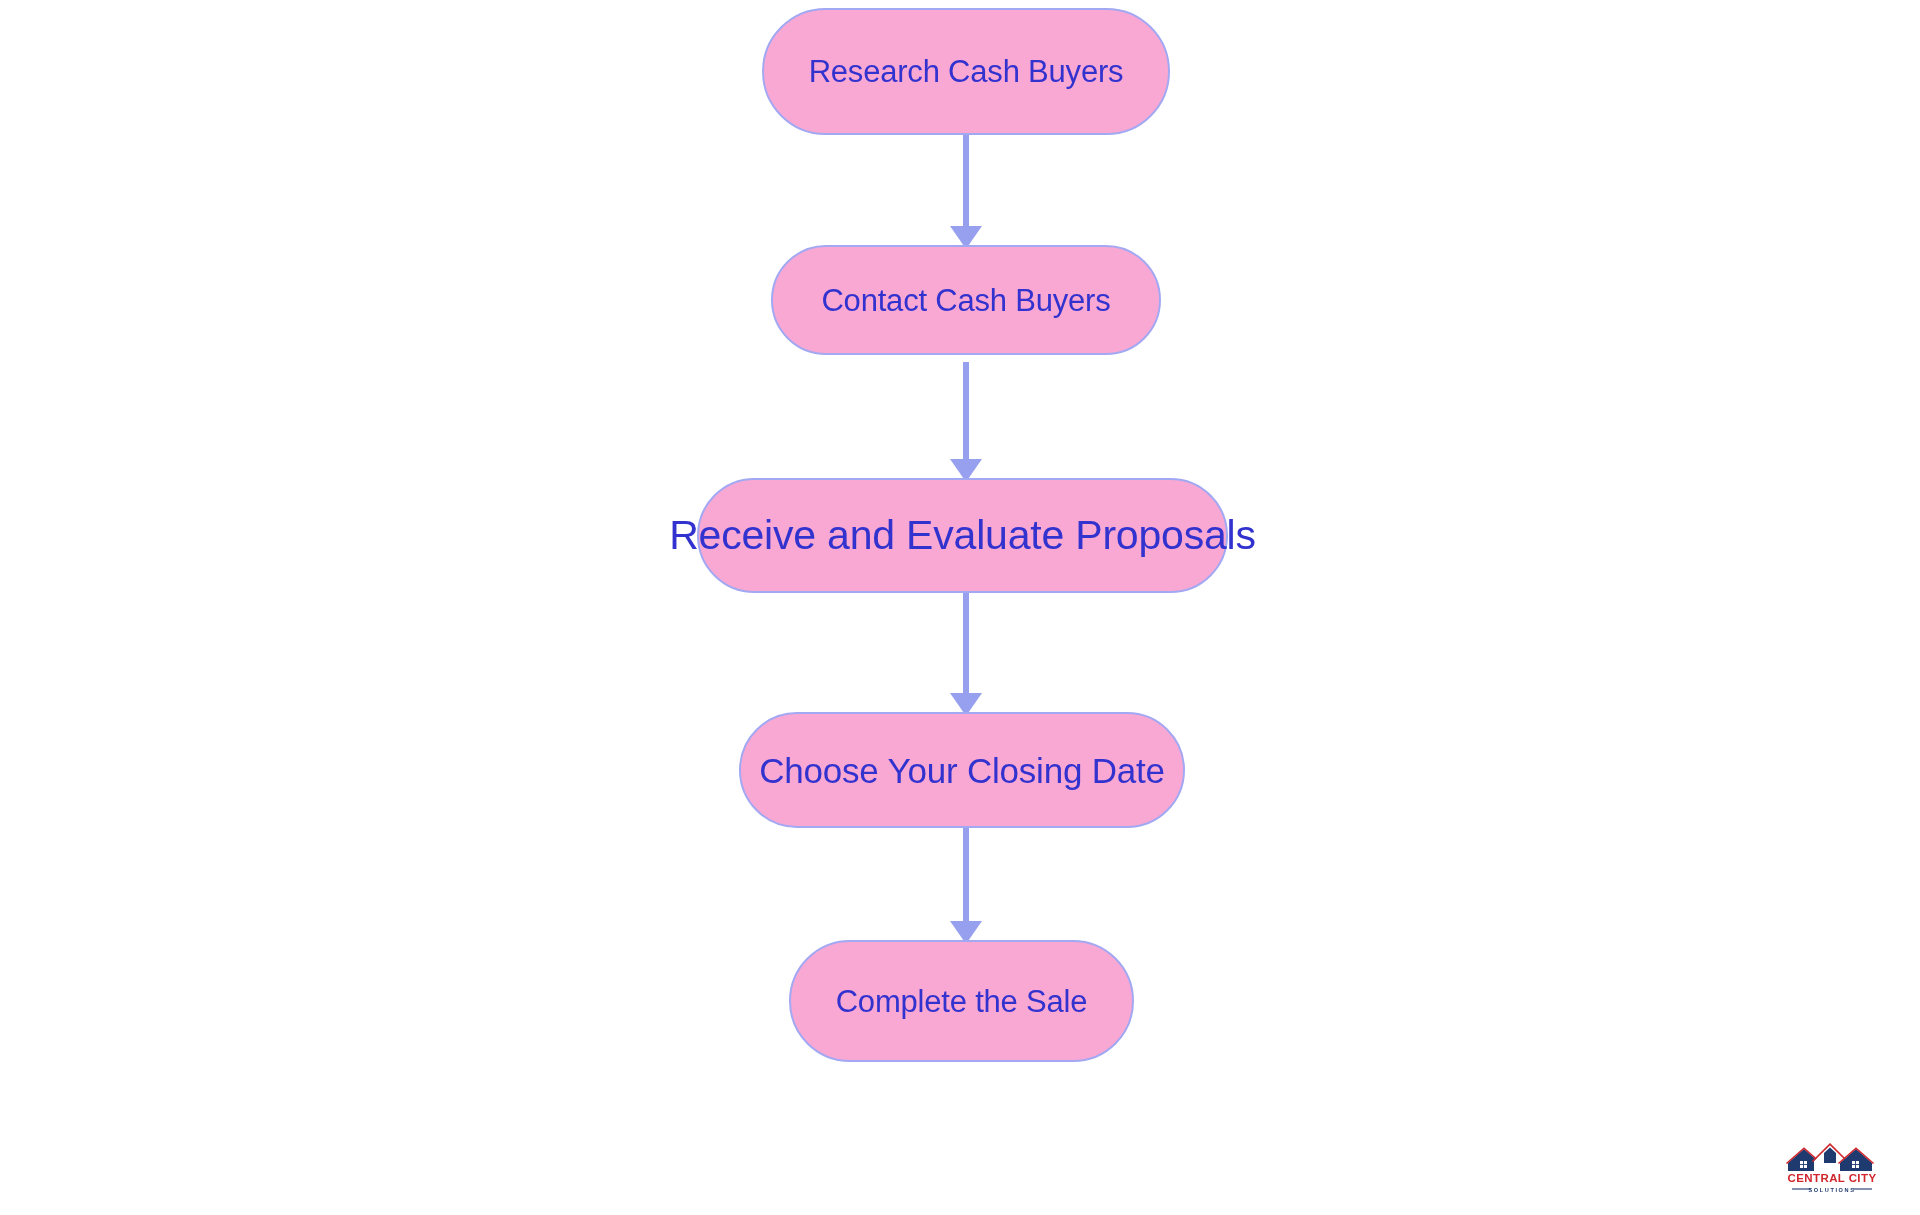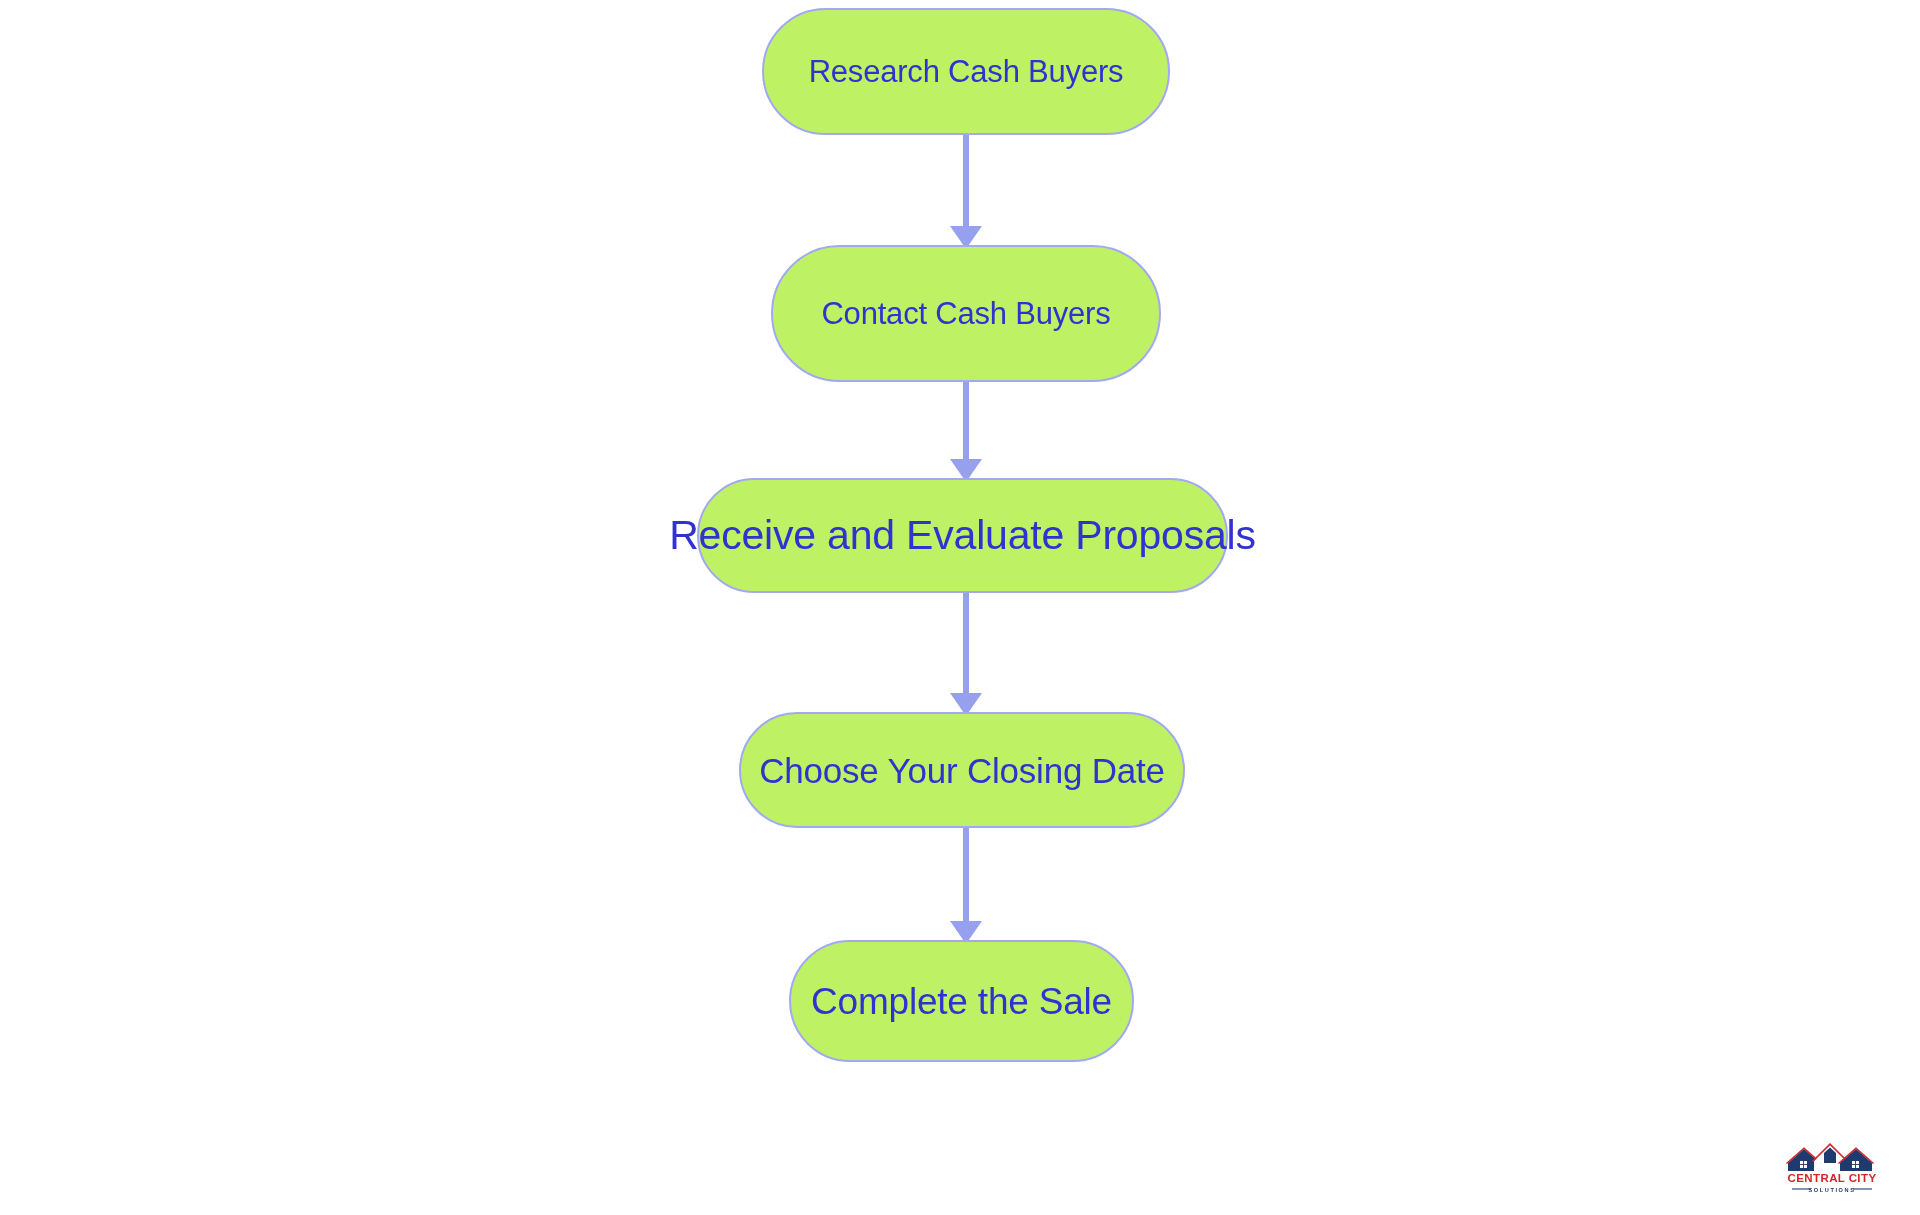--- a/index.html
+++ b/index.html
@@ -33,40 +33,40 @@
   }
 
   
   .flow-node {
     position: absolute;
     z-index: 2;
     box-sizing: border-box;
     display: flex;
     align-items: center;
     justify-content: center;
-    background: #bef264;
+    background: #f9a8d4;
     border: 2px solid #a3a8f2;
     border-radius: 9999px;
     color: #3232cf;
     font-family: "Liberation Sans", sans-serif;
     font-weight: 400;
     letter-spacing: -0.2px;
     white-space: nowrap;
   }
   .flow-node .node-label {
     display: block;
     line-height: 1;
   }
 
   
   #node-0 { left: 762px;  top: 8px;    width: 408px; height: 127px; font-size: 31px; }
-  #node-1 { left: 771px;  top: 245px;  width: 390px; height: 137px; font-size: 31px; justify-content: center; }
+  #node-1 { left: 771px;  top: 245px;  width: 390px; height: 110px; font-size: 31px; justify-content: center; }
   #node-2 { left: 697px;  top: 478px;  width: 531px; height: 115px; font-size: 41px; }
   #node-3 { left: 739px;  top: 712px;  width: 446px; height: 116px; font-size: 35px; }
-  #node-4 { left: 789px;  top: 940px;  width: 345px; height: 122px; font-size: 37px; }
+  #node-4 { left: 789px;  top: 940px;  width: 345px; height: 122px; font-size: 31px; }
 
   
   #brand-logo {
     position: absolute;
     right: 36px;
     bottom: 18px;
     width: 104px;
     height: 64px;
     z-index: 3;
   }

